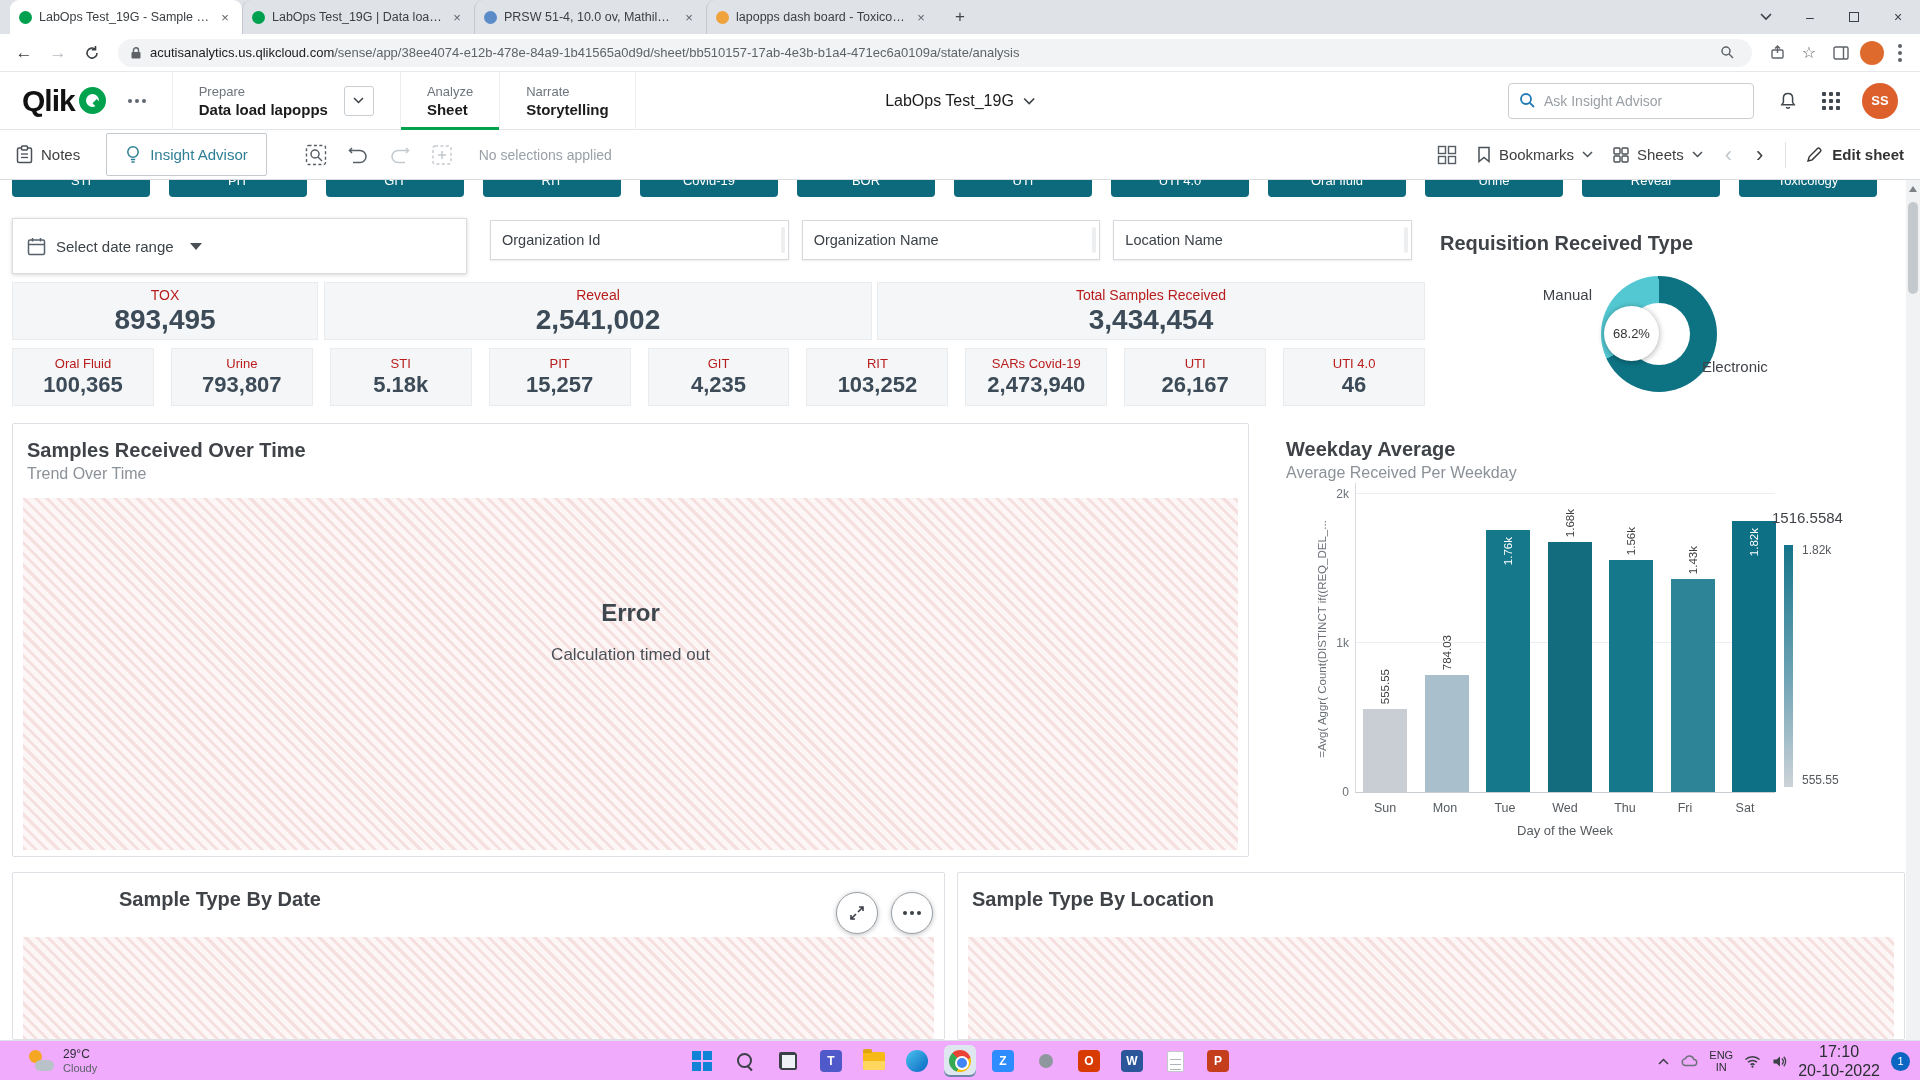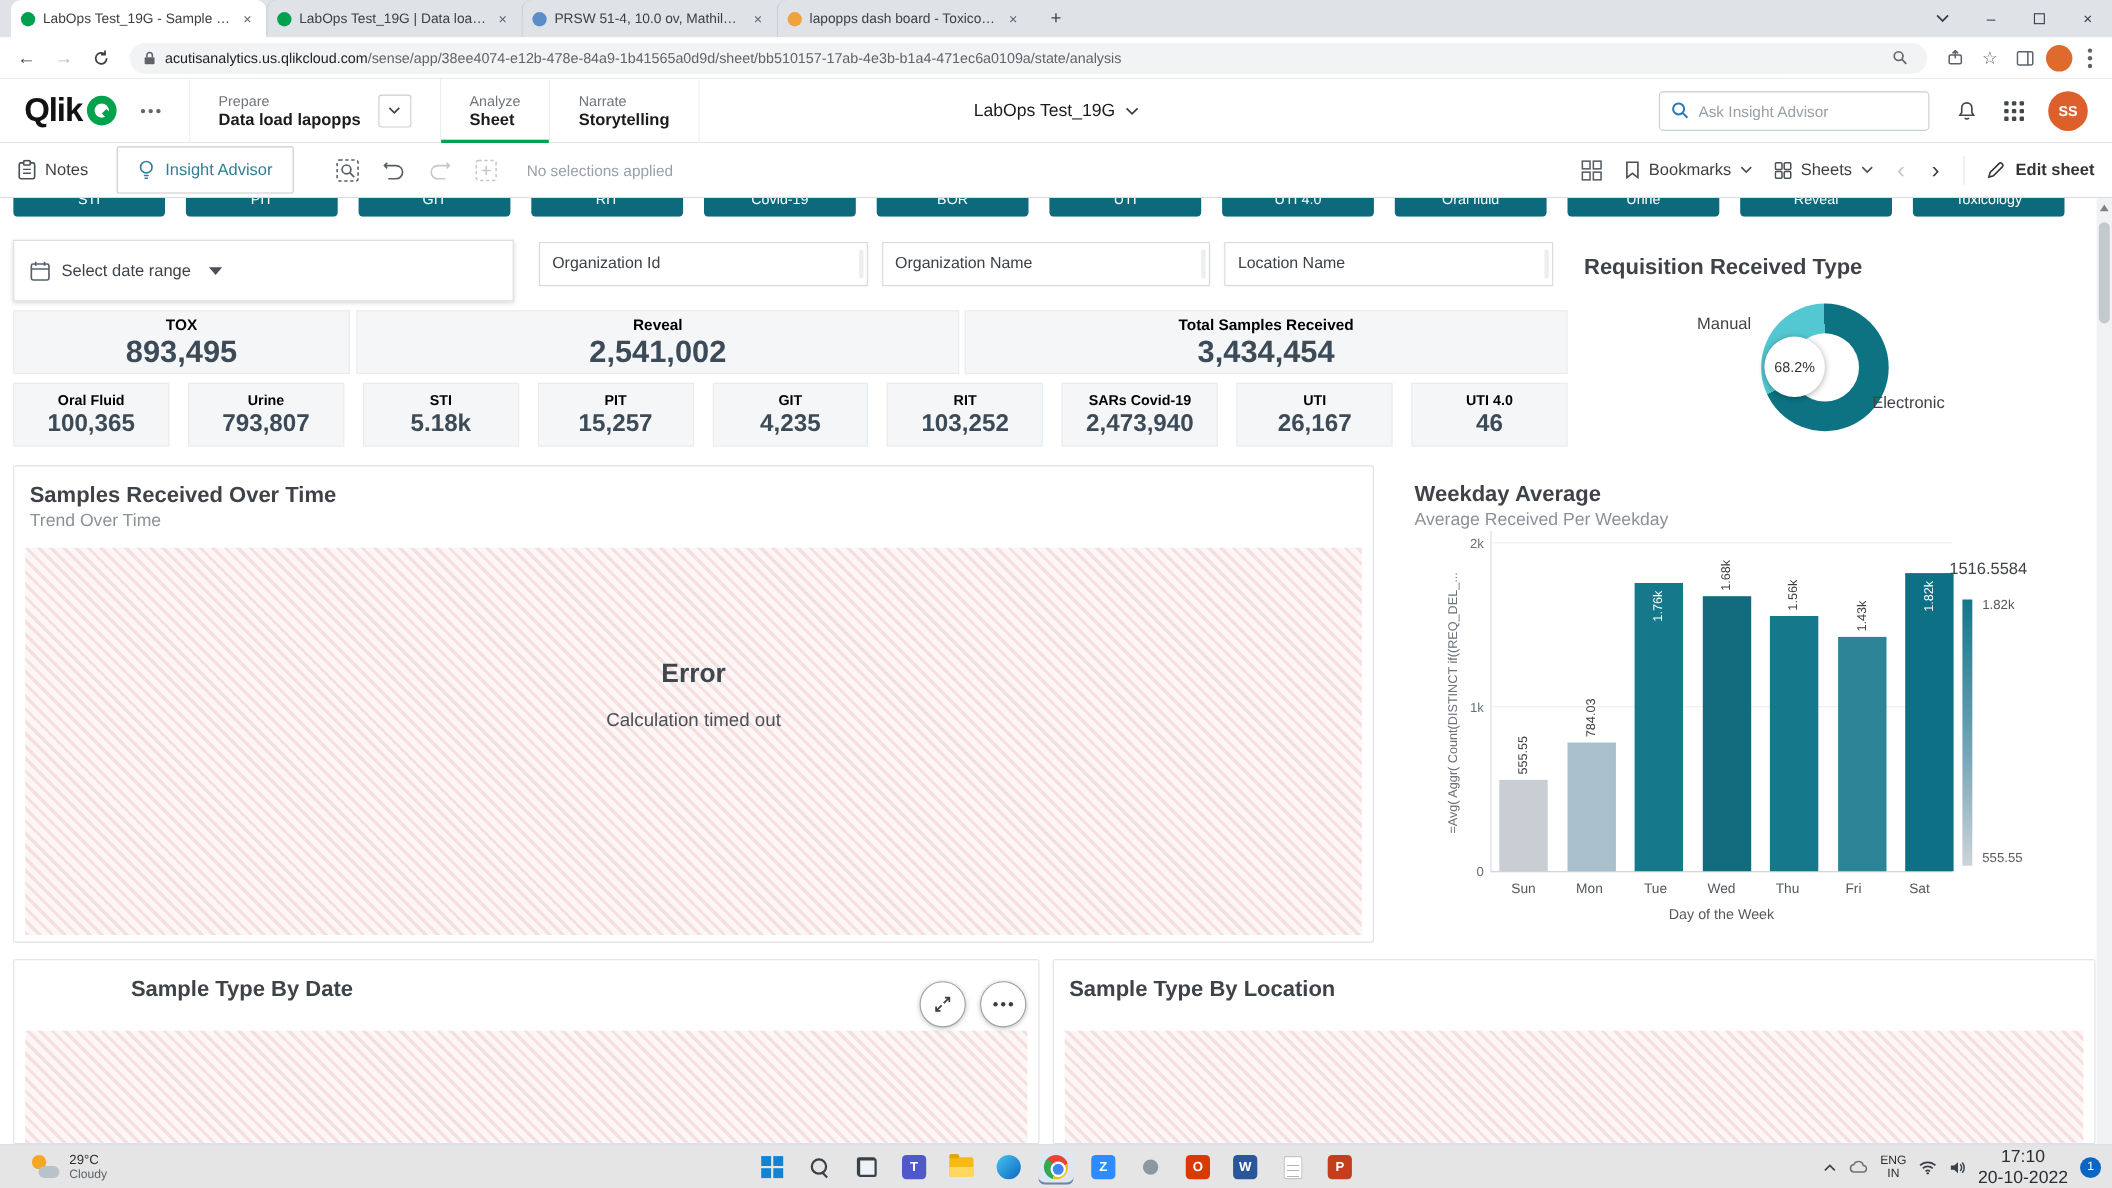--- a/index.html
+++ b/index.html
@@ -94,21 +94,21 @@
   .donut::after{content:'';position:absolute;left:50%;top:50%;width:62px;height:62px;margin:-31px 0 0 -31px;background:#fff;border-radius:50%;}
   .donut-bubble{position:absolute;left:1604px;top:126px;width:55px;height:55px;border-radius:50%;background:#fff;box-shadow:0 1px 6px rgba(0,0,0,.35);display:flex;align-items:center;justify-content:center;font-size:13px;color:#333;z-index:2;}
   .donut-lab{position:absolute;font-size:15px;color:#3f4348;}
   .lab-manual{left:1470px;top:106px;width:122px;text-align:right;}
   .lab-electronic{left:1702px;top:178px;}
 
   .kpi-large{position:absolute;top:102px;height:58px;background:#f4f6f7;border:1px solid #e9ecee;display:flex;flex-direction:column;align-items:center;justify-content:center;gap:1px;}
   .kpiL-1{left:12px;width:306px;}
   .kpiL-2{left:324px;width:548px;}
   .kpiL-3{left:877px;width:548px;}
-  .kpi-label{font-size:14px;color:#000000;font-weight:bold;}
+  .kpi-label{font-size:14px;color:#b91c1c;}
   .kpi-value{font-size:28px;font-weight:600;color:#3c4b57;}
   #kpi-small{position:absolute;left:12px;top:168px;width:1413px;height:58px;display:flex;gap:17px;}
   .kpi-sm{flex:1;background:#f4f6f7;border:1px solid #e9ecee;display:flex;flex-direction:column;align-items:center;justify-content:center;gap:1px;}
   .kpi-sm .kpi-label{font-size:13px;}
   .kpi-sm .kpi-value{font-size:22px;}
 
   .panel{position:absolute;background:#fff;border:1px solid #dde1e5;border-radius:2px;}
   .trend-panel{left:12px;top:243px;width:1237px;height:434px;}
   .panel-title{font-size:20px;font-weight:600;color:#3f4348;margin:15px 0 0 14px;}
   .panel-sub{font-size:16px;color:#8b9198;margin:3px 0 0 14px;}
@@ -141,21 +141,21 @@
   .hoverbtns{position:absolute;left:836px;top:712px;display:flex;gap:13px;z-index:5;}
   .hbtn{width:42px;height:42px;border-radius:50%;background:#fff;border:1px solid #9aa2a9;box-shadow:0 1px 5px rgba(0,0,0,.25);display:flex;align-items:center;justify-content:center;}
   .dots3h{width:18px;height:4px;position:relative;}
   .dots3h::before{content:'';position:absolute;left:0;top:0;width:4px;height:4px;border-radius:50%;background:#3b4046;box-shadow:7px 0 0 #3b4046,14px 0 0 #3b4046;}
 
   .vscroll{position:absolute;right:0;top:0;width:14px;height:860px;background:#f1f2f3;}
   .vscroll .arrow{position:absolute;top:6px;left:3px;width:0;height:0;border-left:4px solid transparent;border-right:4px solid transparent;border-bottom:6px solid #7d8287;}
   .vscroll .thumb{position:absolute;top:22px;left:2px;width:10px;height:92px;background:#c4c9cd;border-radius:5px;}
 
   
-  .taskbar{position:absolute;bottom:0;left:0;right:0;height:40px;background:#e5e5e5;border-top:1px solid #dde2e8;}
+  .taskbar{position:absolute;bottom:0;left:0;right:0;height:40px;background:#f0abfc;border-top:1px solid #dde2e8;}
   .weather{position:absolute;left:28px;top:0;height:40px;display:flex;align-items:center;gap:9px;}
   .wicon{position:relative;width:26px;height:24px;}
   .wicon::before{content:'';position:absolute;left:1px;top:1px;width:13px;height:13px;border-radius:50%;background:#f5a623;}
   .wicon::after{content:'';position:absolute;right:0;bottom:2px;width:19px;height:11px;border-radius:8px;background:#b9c1c9;}
   .wtxt{display:flex;flex-direction:column;line-height:1.15;}
   .wtemp{font-size:12px;color:#2b2f33;}
   .wdesc{font-size:11px;color:#5a6168;}
   #tb-apps{position:absolute;left:50%;transform:translateX(-50%);top:0;height:40px;display:flex;align-items:center;gap:11px;}
   .tb-app{width:32px;height:32px;border-radius:6px;display:flex;align-items:center;justify-content:center;}
   .tb-app.active{background:#dee6f0;box-shadow:inset 0 -2px 0 #6b84a8;}

